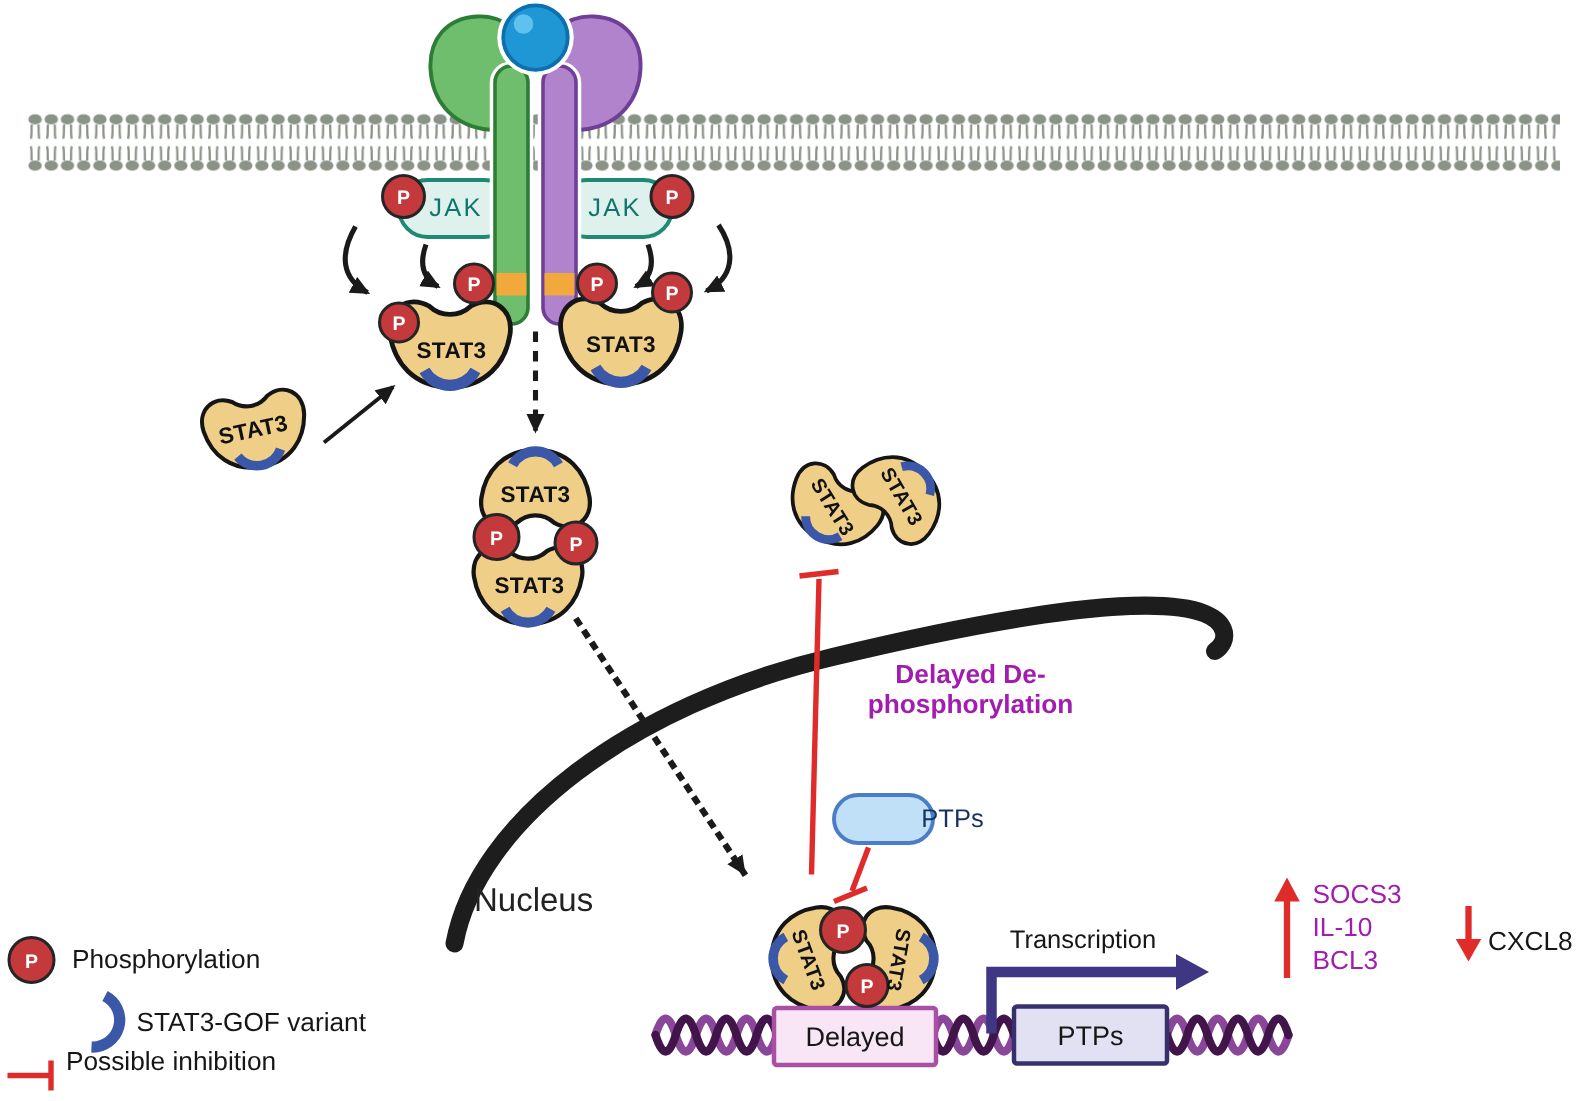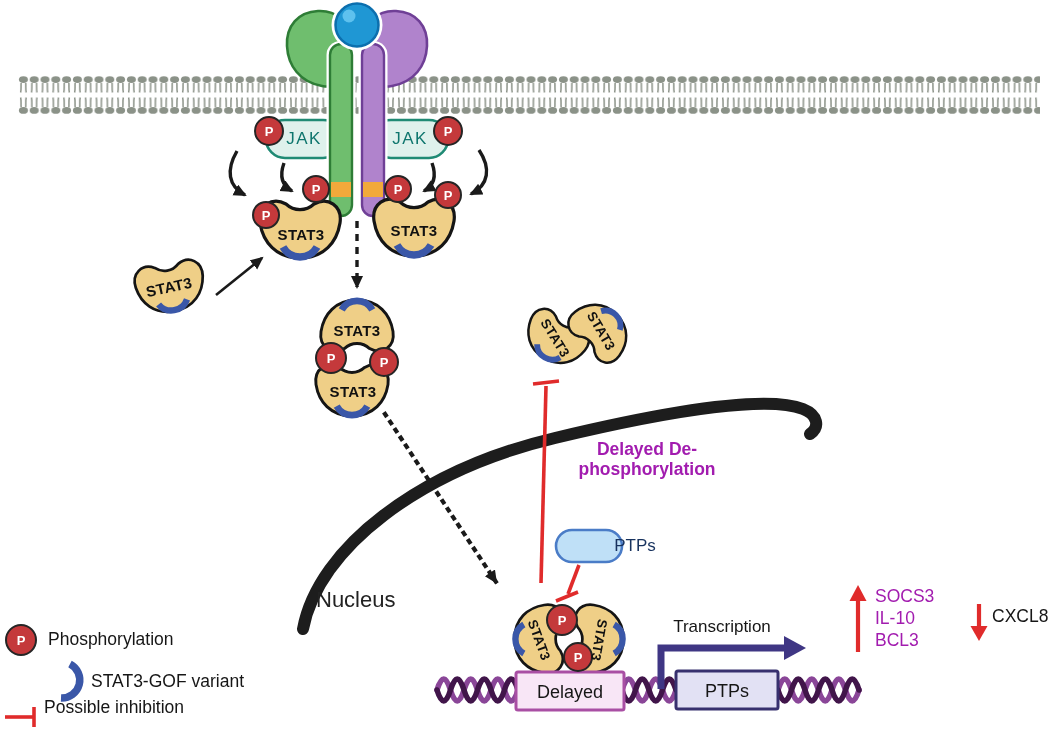--- a/index.html
+++ b/index.html
@@ -18,21 +18,21 @@
     display:flex;align-items:center;justify-content:center;color:#fff;
     font-weight:600;box-sizing:border-box;
   }
   .pc span{font-size:13px;line-height:1;}
   .ptps-lbl{font-size:17px;font-weight:400;color:#17325e;margin-left:46px;}
   .nucleus-lbl{font-size:22px;color:#222;}
   .delayed-lbl{font-size:17.5px;font-weight:700;text-align:center;line-height:20px;color:#a21caf;}
   .txn-lbl{font-size:17px;color:#161616;}
   .box-lbl{font-size:18px;color:#161616;}
   .genes-up{font-size:17.5px;line-height:22px;color:#a21caf;}
-  .gene-dn{font-size:17.5px;color:#161616;}
+  .gene-dn{font-size:17.5px;color:#161616;margin-top:11px;}
   .legend-lbl{font-size:17.5px;color:#161616;}
 </style>
 </head>
 <body>
 
 <div class="stage">
 
 <svg width="1053" height="734" viewBox="0 0 1053 734">
   <defs>
     <pattern id="lipids" x="18" y="75" width="10.8" height="40" patternUnits="userSpaceOnUse">

